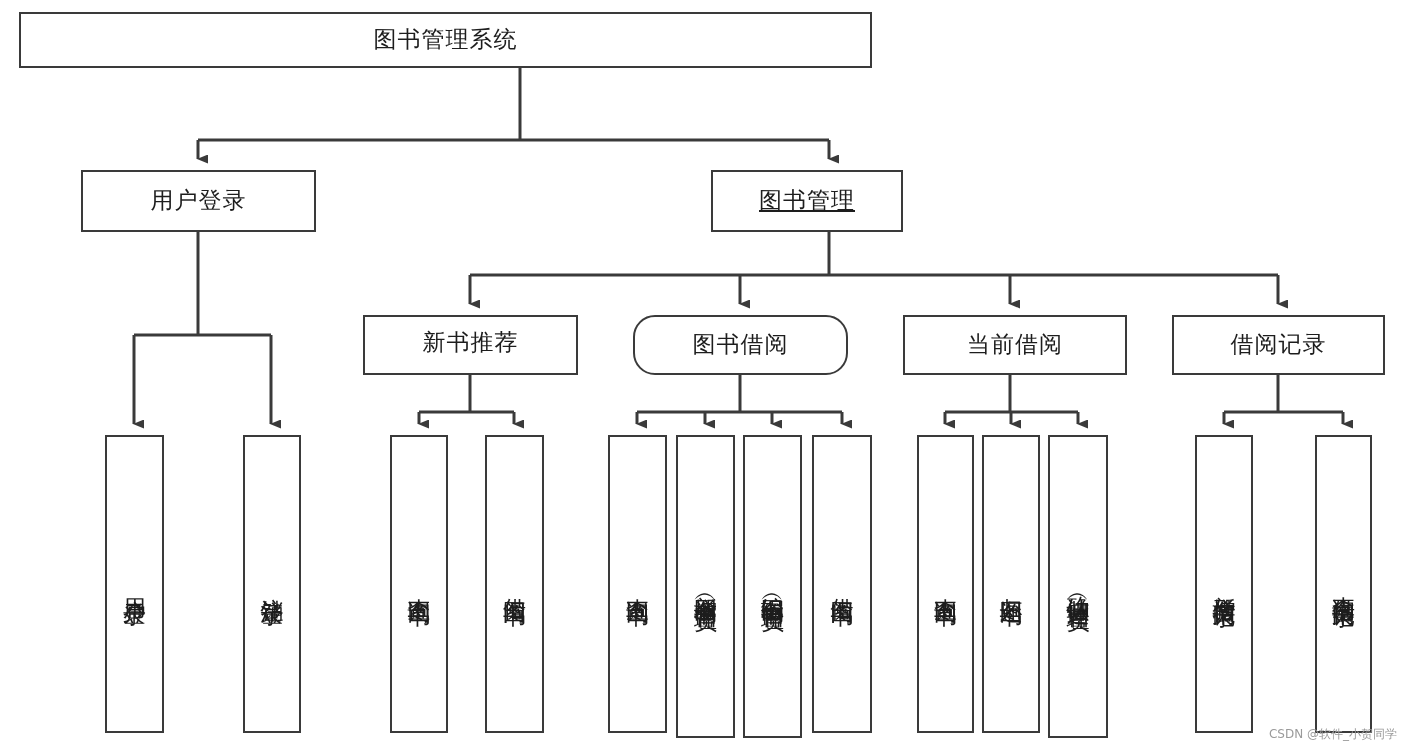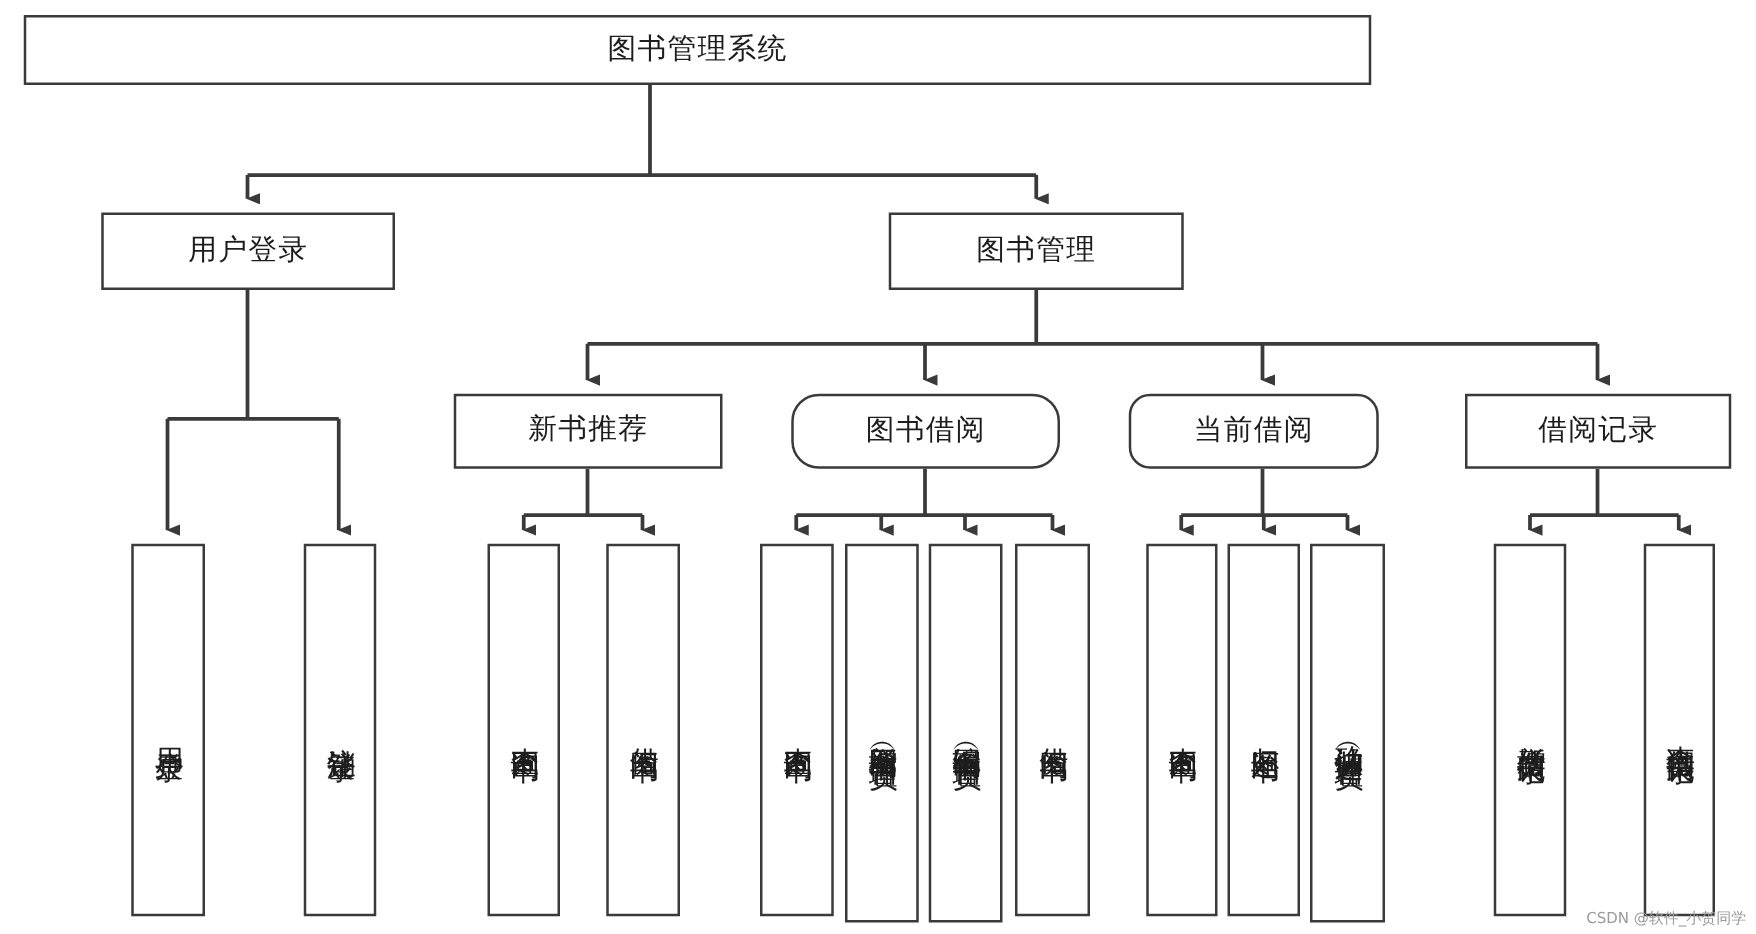--- a/index.html
+++ b/index.html
@@ -109,36 +109,36 @@
         <line x1="1011" y1="412" x2="1011" y2="424" marker-end="url(#arrowhead)"></line>
         <line x1="1078" y1="412" x2="1078" y2="424" marker-end="url(#arrowhead)"></line>
         <line x1="1278" y1="375" x2="1278" y2="412"></line>
         <line x1="1224" y1="412" x2="1343" y2="412"></line>
         <line x1="1224" y1="412" x2="1224" y2="424" marker-end="url(#arrowhead)"></line>
         <line x1="1343" y1="412" x2="1343" y2="424" marker-end="url(#arrowhead)"></line>
       </g>
   </svg>
 
   <div id="nodes-layer">
-      <div class="node horizontal" style="left: 19px; top: 12px; width: 1078px; height: 56px;">
+      <div class="node horizontal" style="left: 19px; top: 12px; width: 853px; height: 56px;">
         <span class="htext">图书管理系统</span>
       </div>
       <div class="node horizontal" style="left: 81px; top: 170px; width: 235px; height: 62px;">
         <span class="htext">用户登录</span>
       </div>
-      <div class="node horizontal" style="left: 711px; top: 170px; width: 236px; height: 62px;">
+      <div class="node horizontal" style="left: 711px; top: 170px; width: 192px; height: 62px; text-decoration: underline;">
         <span class="htext">图书管理</span>
       </div>
       <div class="node horizontal" style="left: 363px; top: 315px; width: 215px; height: 60px; font-family: Liberation Mono, monospace;">
         <span class="htext">新书推荐</span>
       </div>
       <div class="node horizontal" style="left: 633px; top: 315px; width: 215px; height: 60px; border-radius: 22px;">
         <span class="htext">图书借阅</span>
       </div>
-      <div class="node horizontal" style="left: 903px; top: 315px; width: 200px; height: 60px; border-radius: 17px;">
+      <div class="node horizontal" style="left: 903px; top: 315px; width: 224px; height: 60px;">
         <span class="htext">当前借阅</span>
       </div>
       <div class="node horizontal" style="left: 1172px; top: 315px; width: 213px; height: 60px;">
         <span class="htext">借阅记录</span>
       </div>
       <div class="node vertical" style="left: 105px; top: 435px; width: 59px; height: 298px;">
         <span class="vtext">用户登录</span>
       </div>
       <div class="node vertical" style="left: 243px; top: 435px; width: 58px; height: 298px;">
         <span class="vtext">注销登录</span>

